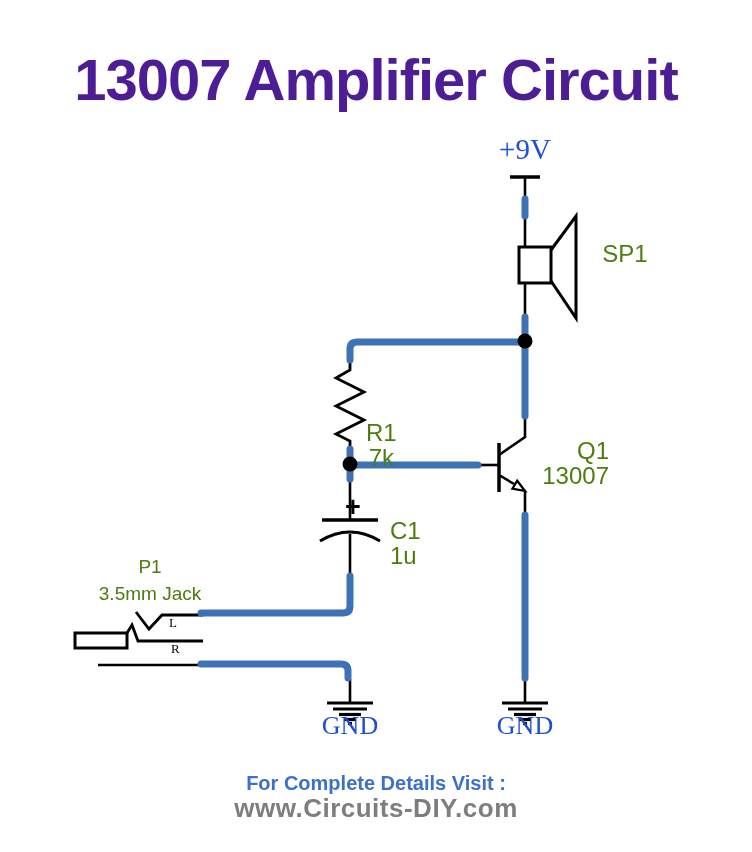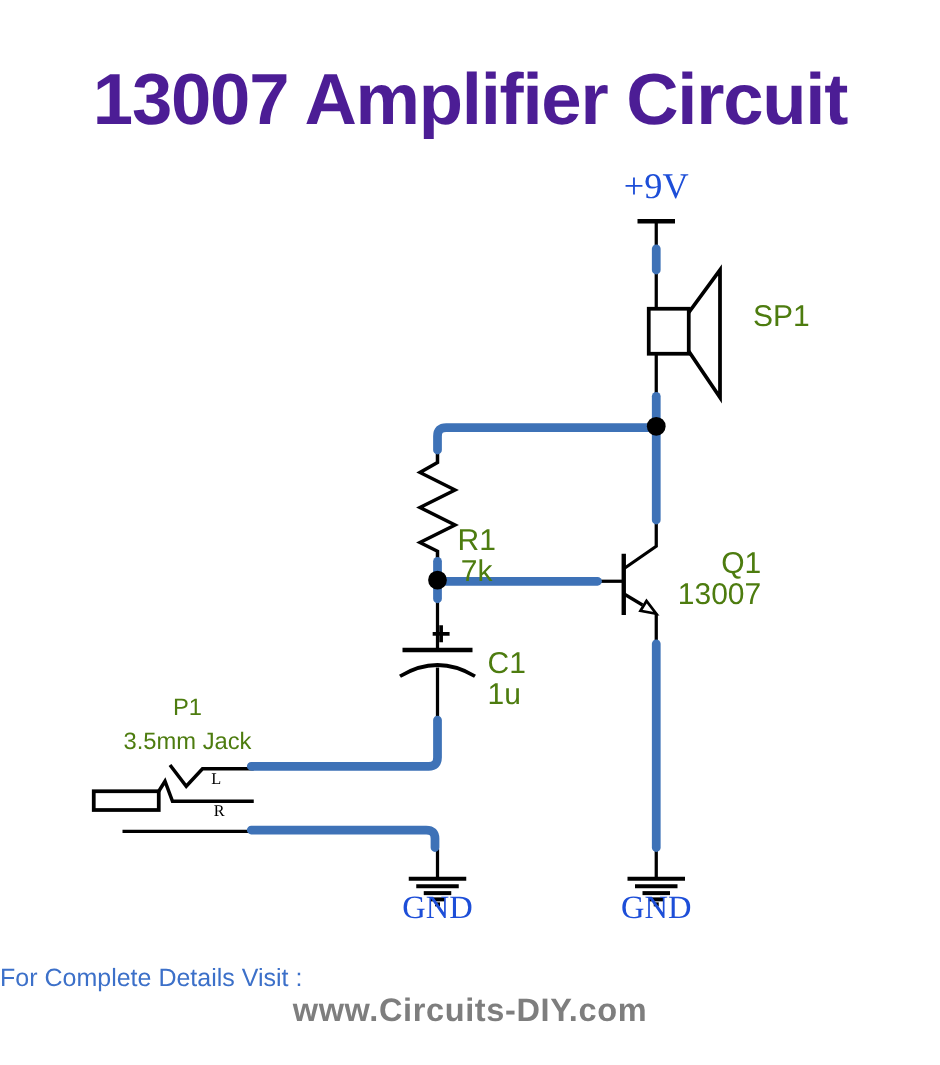--- a/index.html
+++ b/index.html
@@ -15,21 +15,21 @@
   .q-lbl{left:517px;top:438px;width:92px;text-align:right;}
   .c-lbl{left:390px;top:518px;text-align:left;}
   .plus{left:345px;top:492px;font-size:27px;font-weight:bold;color:#000;}
   .p-lbl{left:68px;top:553px;width:164px;text-align:center;font-size:19px;line-height:27px;}
   .chan{font-family:"Liberation Serif",serif;font-size:13px;color:#000;}
   .chan-l{left:169px;top:615px;}
   .chan-r{left:171px;top:641px;}
   .gnd{width:110px;text-align:center;font-size:26px;top:711px;}
   .gnd-left{left:295px;}
   .gnd-right{left:470px;}
-  .footer1{left:0;right:0;top:772px;font-size:20px;font-weight:normal;color:#3c70c9;}
+  .footer1{left:0;right:0;top:772px;text-align:center;font-size:20px;font-weight:bold;color:#3c70c9;}
   .footer2{left:0;right:0;top:793px;text-align:center;font-size:26px;font-weight:bold;color:#7e7e7e;
            letter-spacing:0.5px;}
   svg{position:absolute;left:0;top:0;}
 </style>
 </head>
 <body>
 
 <div class="stage">
 
   <svg width="752" height="852" viewBox="0 0 752 852">

